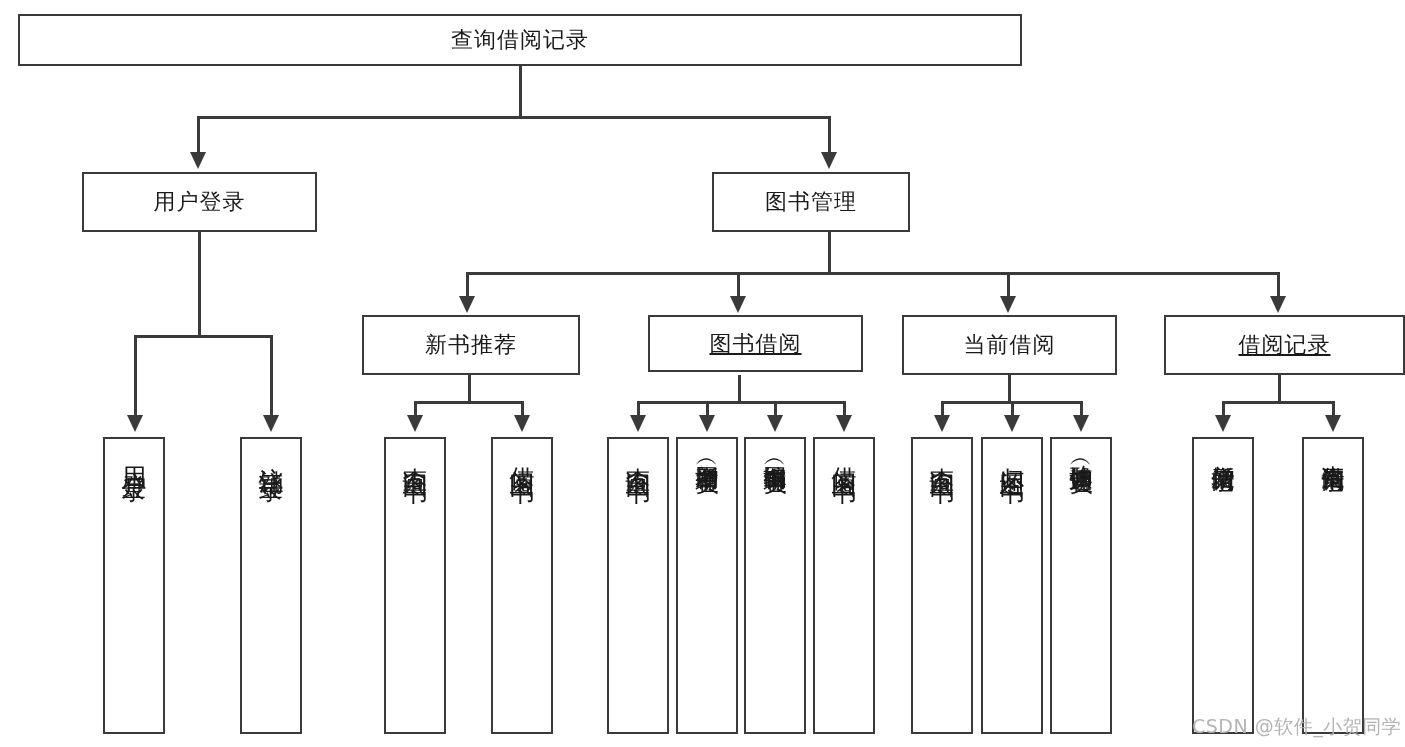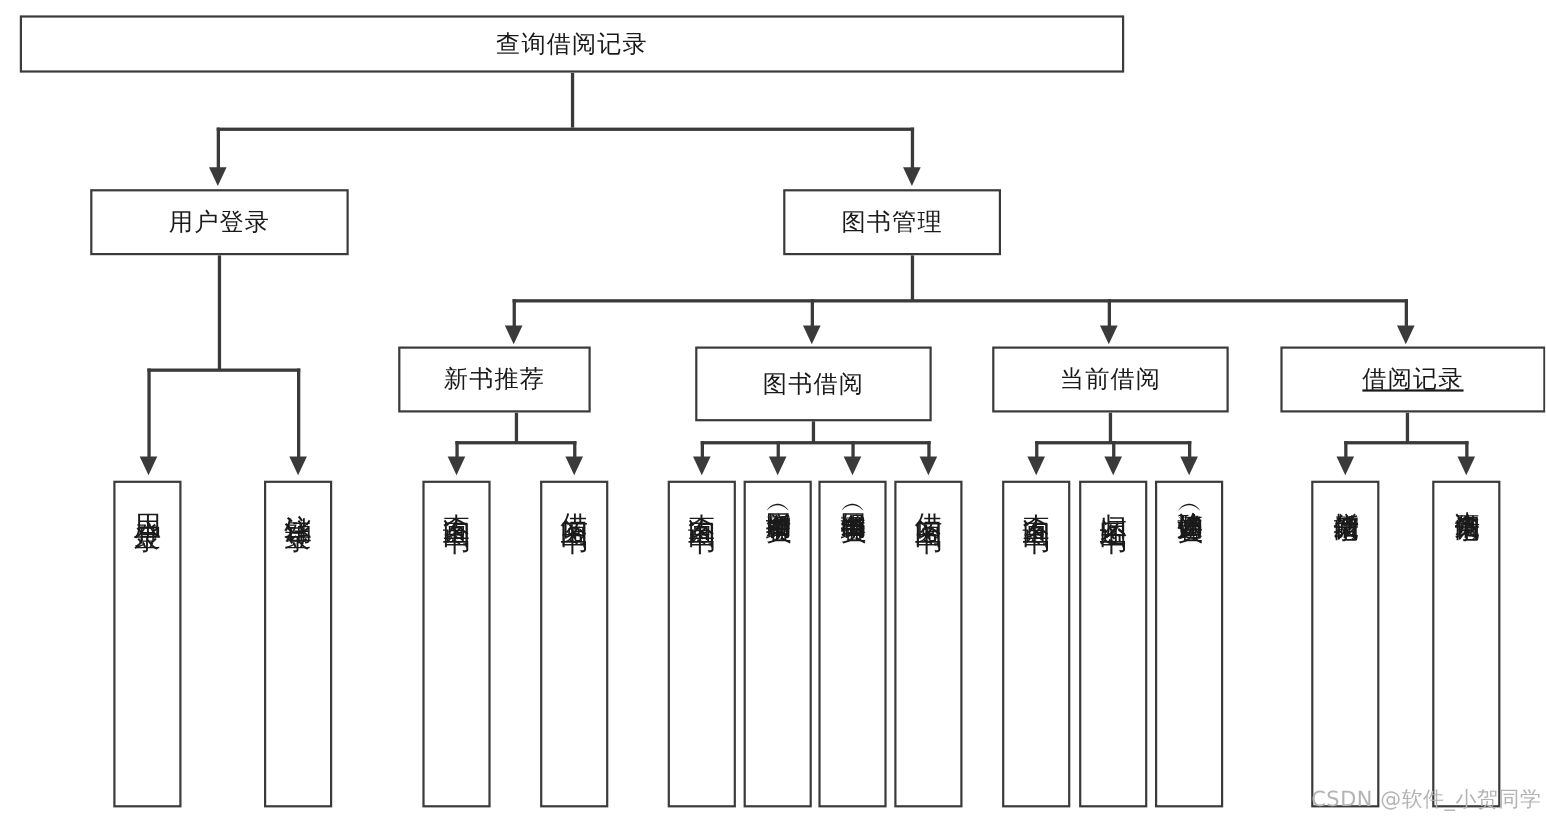--- a/index.html
+++ b/index.html
@@ -117,24 +117,24 @@
 
   <div class="conn vline" style="left:737px; top:272px; height:28px;"></div>
   <div class="arrow" style="left:730px; top:296px;"></div>
 
   <div class="conn vline" style="left:1007px; top:272px; height:28px;"></div>
   <div class="arrow" style="left:1000px; top:296px;"></div>
 
   <div class="conn vline" style="left:1277px; top:272px; height:28px;"></div>
   <div class="arrow" style="left:1270px; top:296px;"></div>
 
-  <div class="node horiz" style="left:362px; top:315px; width:175px; height:60px;justify-content:center;">
+  <div class="node horiz" style="left:362px; top:315px; width:218px; height:60px;justify-content:center;">
     <span>新书推荐</span>
   </div>
-  <div class="node horiz" style="left:632px; top:315px; width:215px; height:68px;">
+  <div class="node horiz" style="left:648px; top:315px; width:215px; height:57px;text-decoration:underline;">
     <span>图书借阅</span>
   </div>
   <div class="node horiz" style="left:902px; top:315px; width:215px; height:60px;justify-content:center;">
     <span>当前借阅</span>
   </div>
   <div class="node horiz" style="left:1164px; top:315px; width:241px; height:60px;text-decoration:underline;">
     <span>借阅记录</span>
   </div>
 
   <div class="conn vline" style="left:468px; top:375px; height:28px;"></div>

